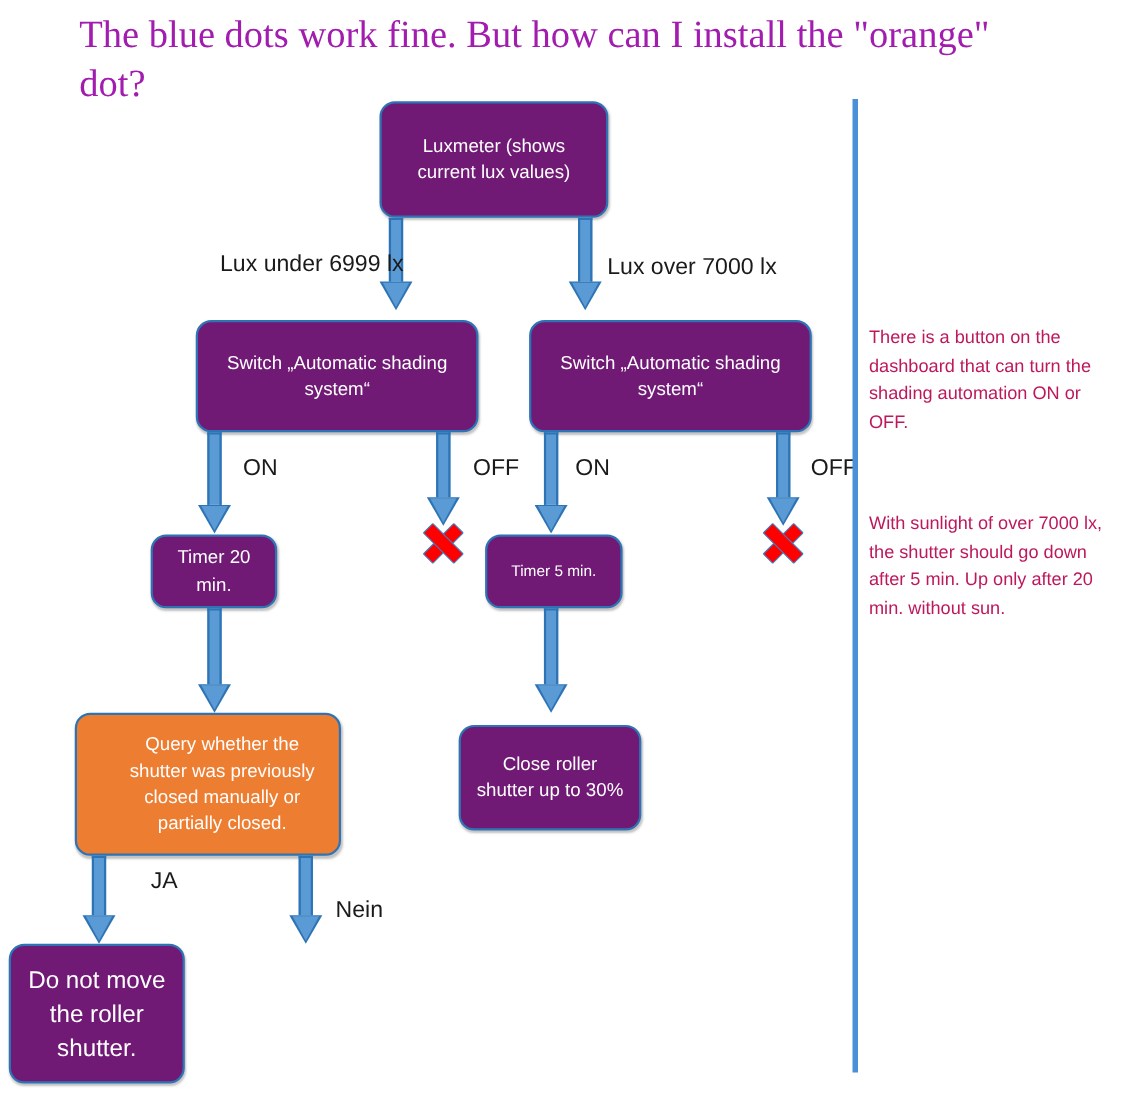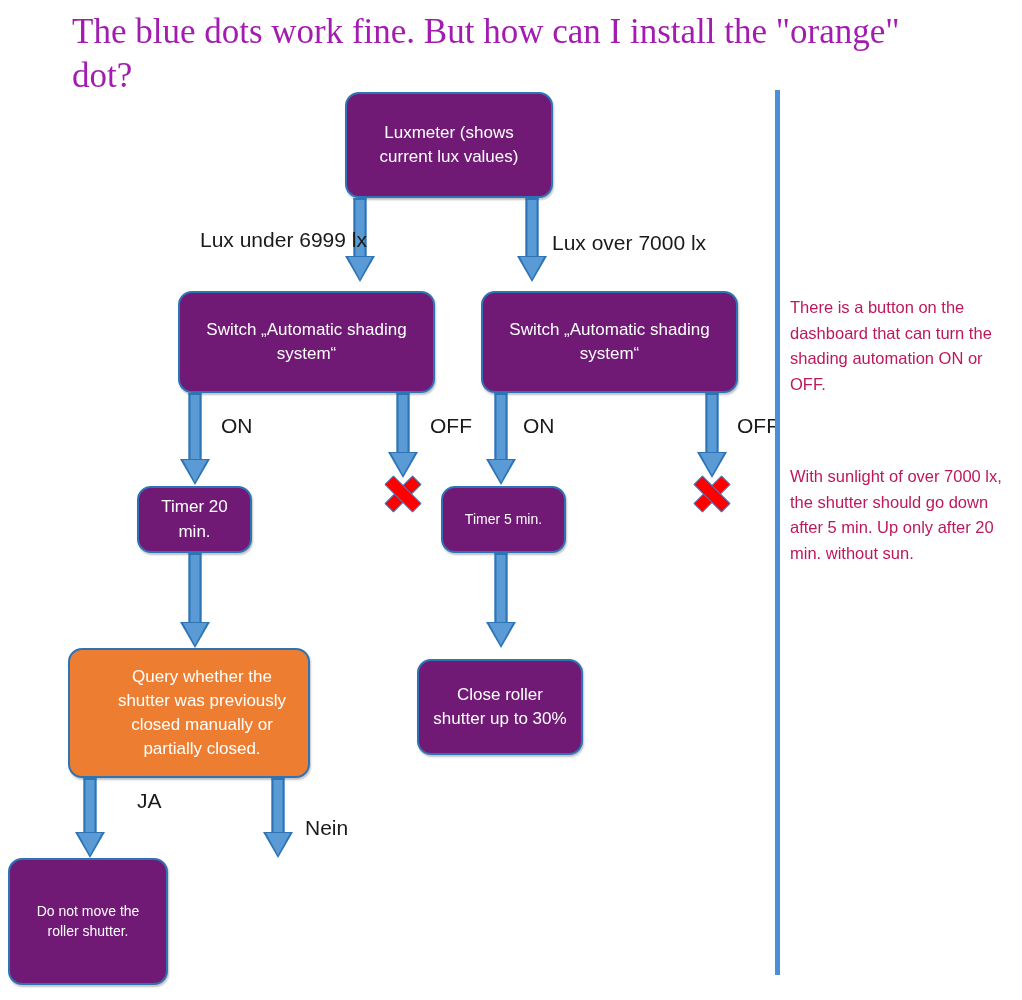--- a/index.html
+++ b/index.html
@@ -218,21 +218,21 @@
     <div class="head"></div>
   </div>
   <div class="edge-label" style="left:137px; top:789px;">JA</div>
 
   <div class="arrow" style="left:258px; top:778px; width:40px; height:80px;">
     <div class="shaft" style="height:54px;"></div>
     <div class="head"></div>
   </div>
   <div class="edge-label" style="left:305px; top:816px;">Nein</div>
 
-  <div class="node" style="left:8px; top:858px; width:160px; height:127px; font-size:14px;">
+  <div class="node" style="left:8px; top:858px; width:160px; height:127px; font-size:22px;">
     <span>Do not move the roller shutter.</span>
   </div>
 
 
   <div class="divider"></div>
 
   <div class="note" style="top:295px;">There is a button on the dashboard that can turn the shading automation ON or OFF.</div>
 
   <div class="note" style="top:464px;">With sunlight of over 7000 lx, the shutter should go down after 5 min. Up only after 20 min. without sun.</div>
 

